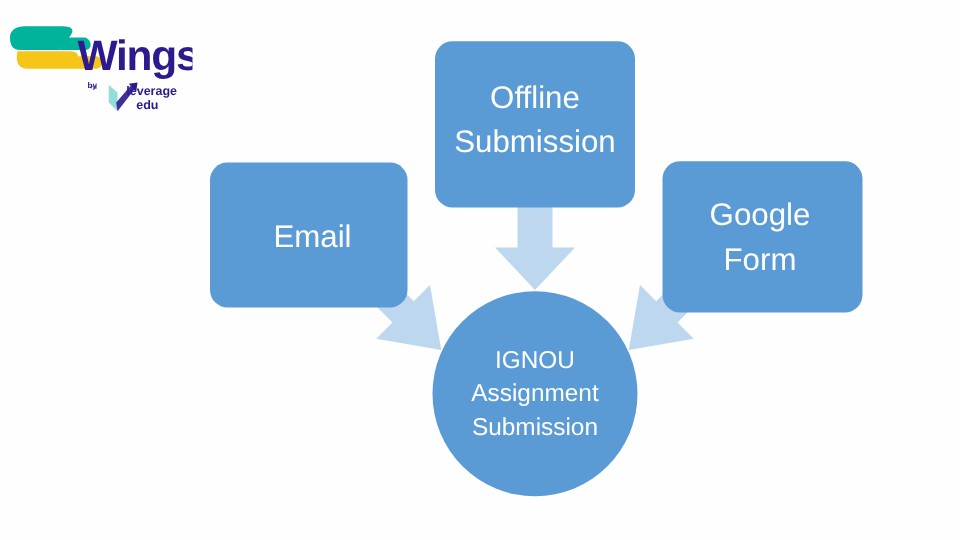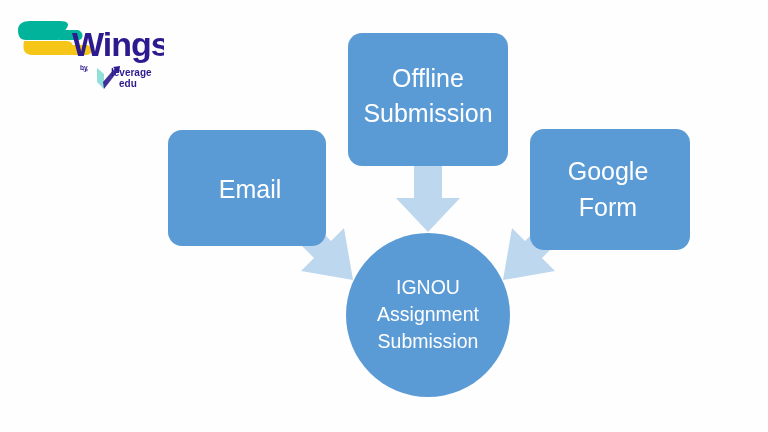--- a/index.html
+++ b/index.html
@@ -12,21 +12,21 @@
     width: 768px;
     height: 432px;
     background: #fefefe;
     overflow: hidden;
     font-family: "Liberation Sans", sans-serif;
   }
 
   
   #logo {
     position: absolute;
-    left: 14px;
+    left: 4px;
     top: 10px;
     width: 150px;
     height: 80px;
   }
 
   
   #diagram {
     position: absolute;
     left: 0;
     top: 0;

